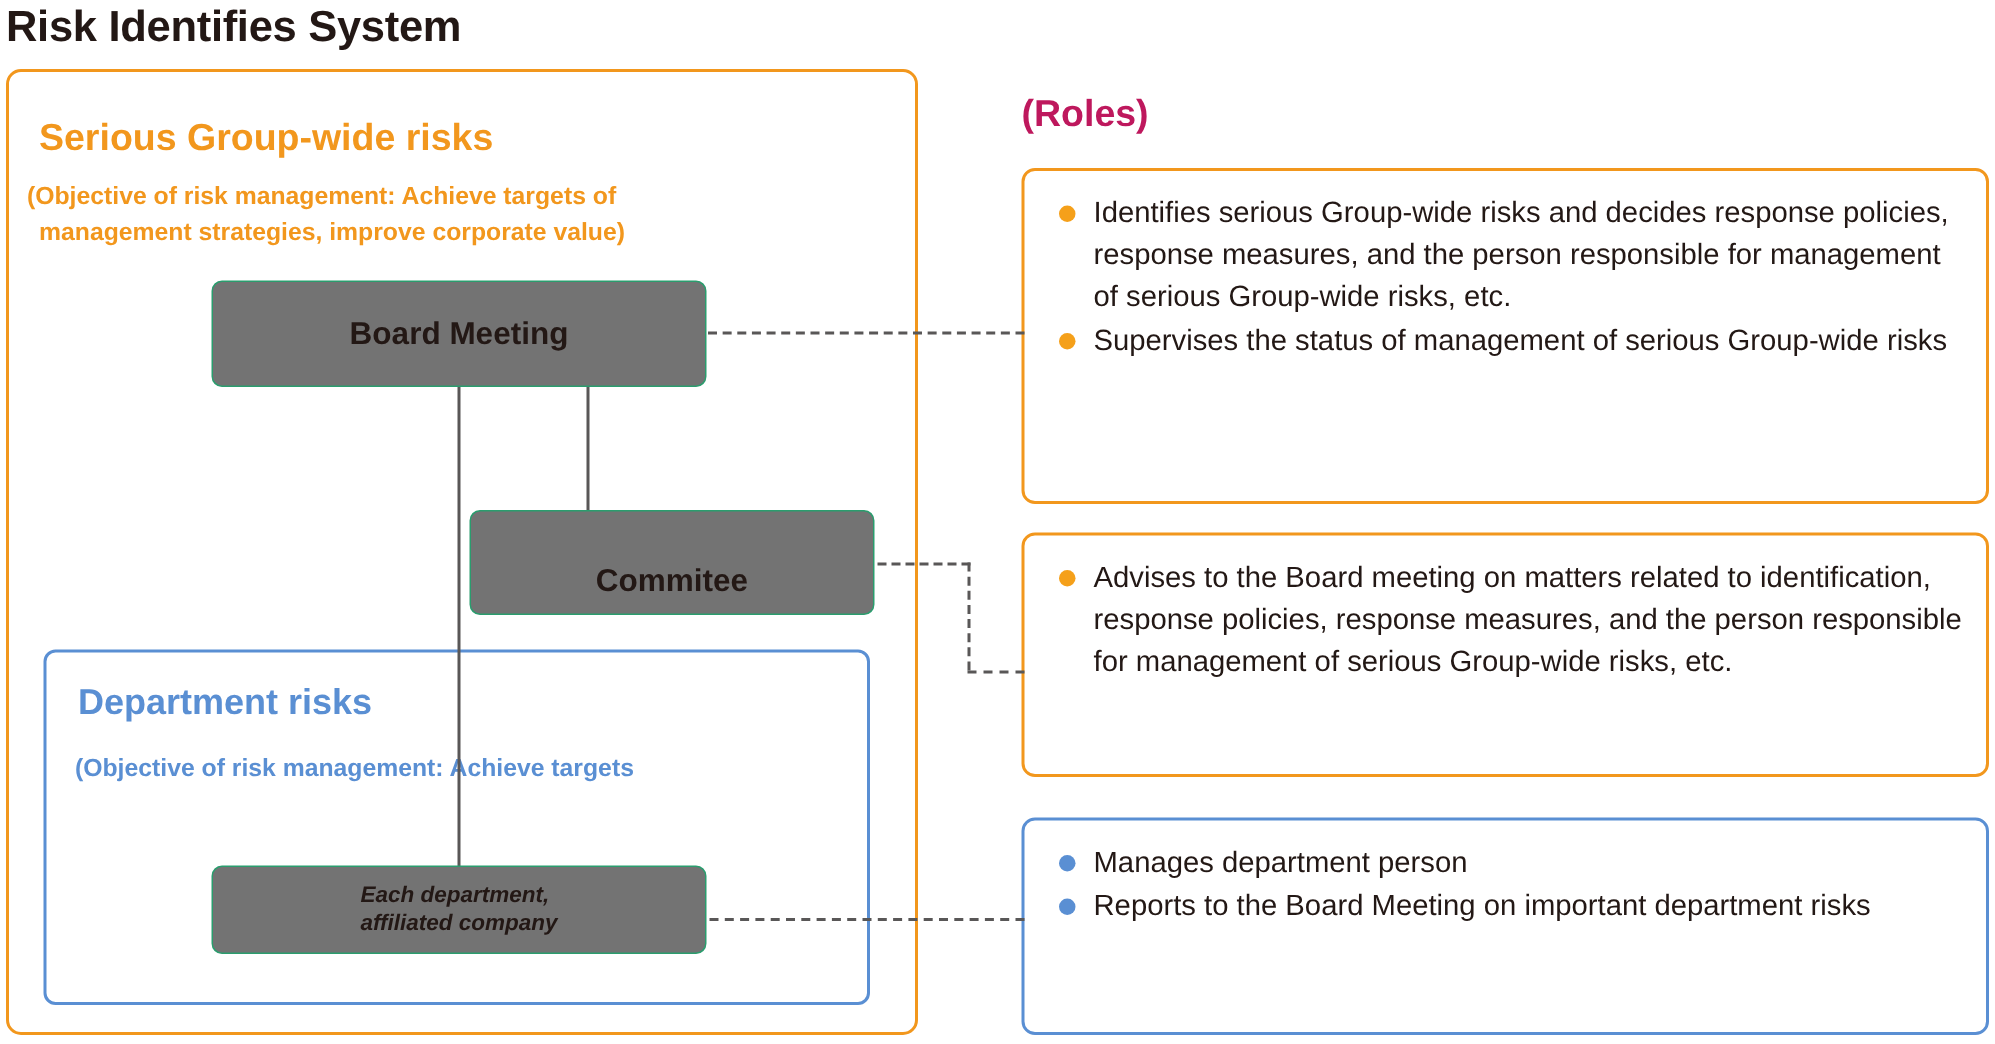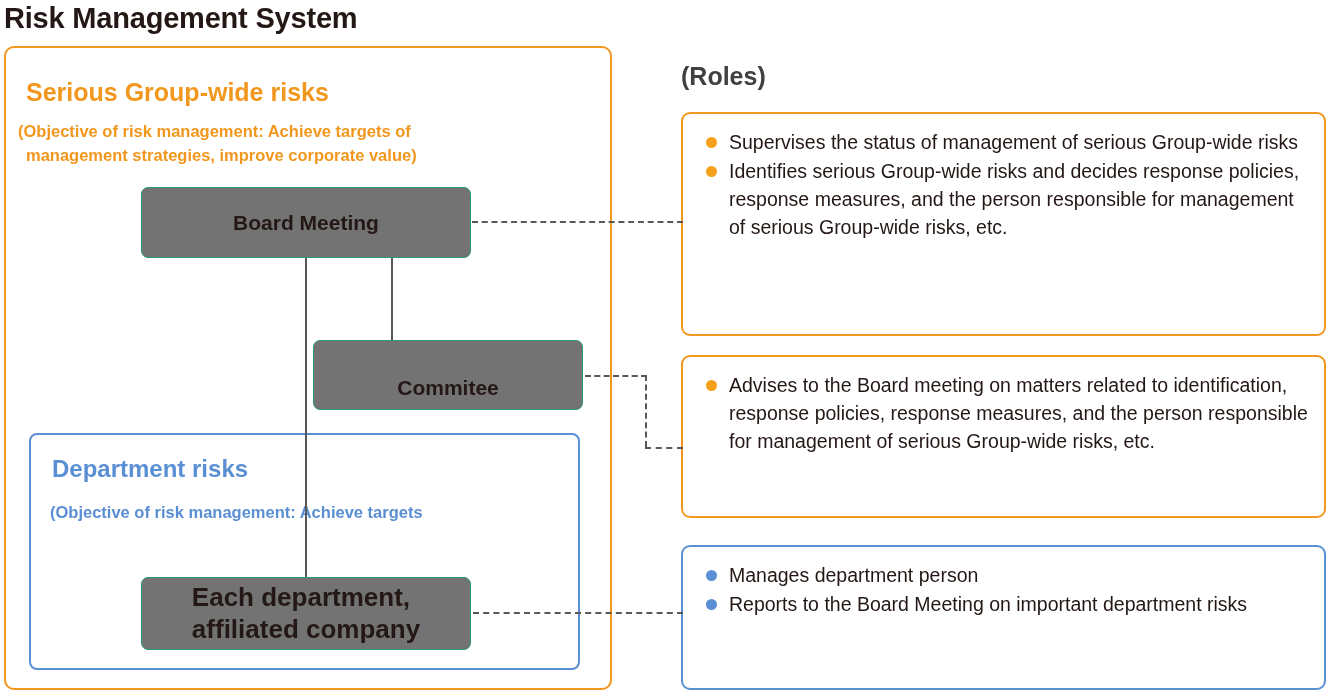--- a/index.html
+++ b/index.html
@@ -93,21 +93,21 @@
     justify-content: center;
     text-align: left;
     font-size: 21px;
     font-weight: bold;
     color: #231815;
     line-height: 1.22;
     z-index: 3;
   }
   #box-board     { left: 141px; top: 187px; width: 330px; height: 71px; }
   #box-committee { left: 313px; top: 340px; width: 270px; height: 70px; }
-  #box-dept      { left: 141px; top: 577px; width: 330px; height: 73px; font-size: 26px; }
+  #box-dept      { left: 141px; top: 577px; width: 330px; height: 59px; font-size: 15px; font-style: italic; }
 
   
   .vline {
     position: absolute;
     width: 2px;
     background: #595757;
     z-index: 1;
   }
   #vline-board-dept { left: 305px; top: 257px; height: 321px; }
   #vline-board-comm { left: 391px; top: 257px; height: 84px; }
@@ -130,21 +130,21 @@
   #dash-comm-v { left: 645px; top: 375px; height: 72px; }
   #dash-comm-2 { left: 645px; top: 447px; width: 38px; }
   #dash-dept   { left: 473px; top: 612px; width: 210px; }
 
   
   #roles-label {
     position: absolute;
     left: 681px; top: 62px;
     font-size: 25px;
     font-weight: bold;
-    color: #404040;
+    color: #be185d;
   }
   .role-panel {
     position: absolute;
     left: 681px;
     width: 645px;
     border-radius: 9px;
     background: #ffffff;
     padding: 14px 16px 12px 16px;
   }
   .role-panel.orange { border: 2px solid #F2971D; }
@@ -167,21 +167,21 @@
     width: 11px; height: 11px;
     border-radius: 50%;
     display: block;
   }
   .orange .role-bullet { background: #F5A01A; }
   .blue   .role-bullet { background: #5A8FD3; }
 </style>
 </head>
 <body>
 
-<div id="page-title">Risk Management System</div>
+<div id="page-title">Risk Identifies System</div>
 
 <div id="serious-frame"></div>
 
 <div id="serious-heading">Serious Group-wide risks</div>
 
 <div id="serious-sub">
   <span class="l1">(Objective of risk management: Achieve targets of</span>
   <span class="l2">management strategies, improve corporate value)</span>
 </div>
 
@@ -218,26 +218,26 @@
     <span>Each department,</span><br>
     <span>affiliated company</span>
   </span>
 </div>
 
 <div id="roles-label">(Roles)</div>
 
 <div class="role-panel orange" id="role-panel-1">
   <div class="role-item">
     <span class="role-bullet"></span>
+    <span>Identifies serious Group-wide risks and decides response policies,  response measures, and the person responsible for management of  serious Group-wide risks, etc.</span>
+  </div>
+  <div class="role-item">
+    <span class="role-bullet"></span>
     <span>Supervises the status of management of serious Group-wide risks</span>
   </div>
-  <div class="role-item">
-    <span class="role-bullet"></span>
-    <span>Identifies serious Group-wide risks and decides response policies,  response measures, and the person responsible for management of  serious Group-wide risks, etc.</span>
-  </div>
 </div>
 
 <div class="role-panel orange" id="role-panel-2">
   <div class="role-item">
     <span class="role-bullet"></span>
     <span>Advises to the Board meeting on matters related to identification, response policies, response measures, and the person responsible for management of  serious Group-wide risks, etc.</span>
   </div>
 </div>
 
 <div class="role-panel blue" id="role-panel-3">

